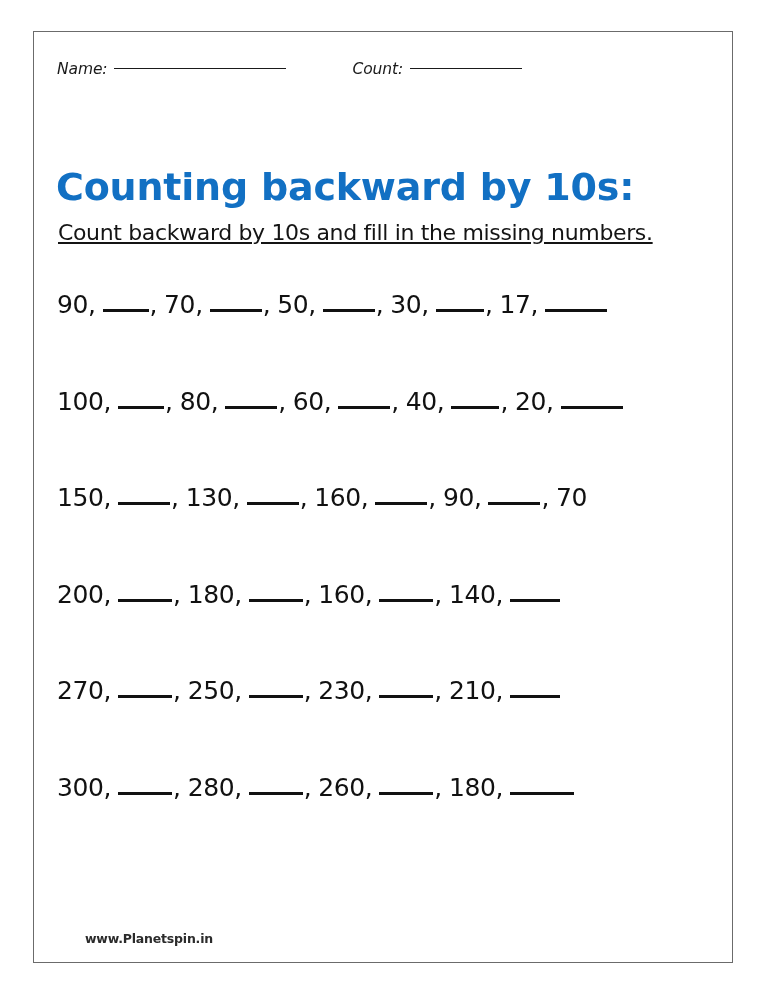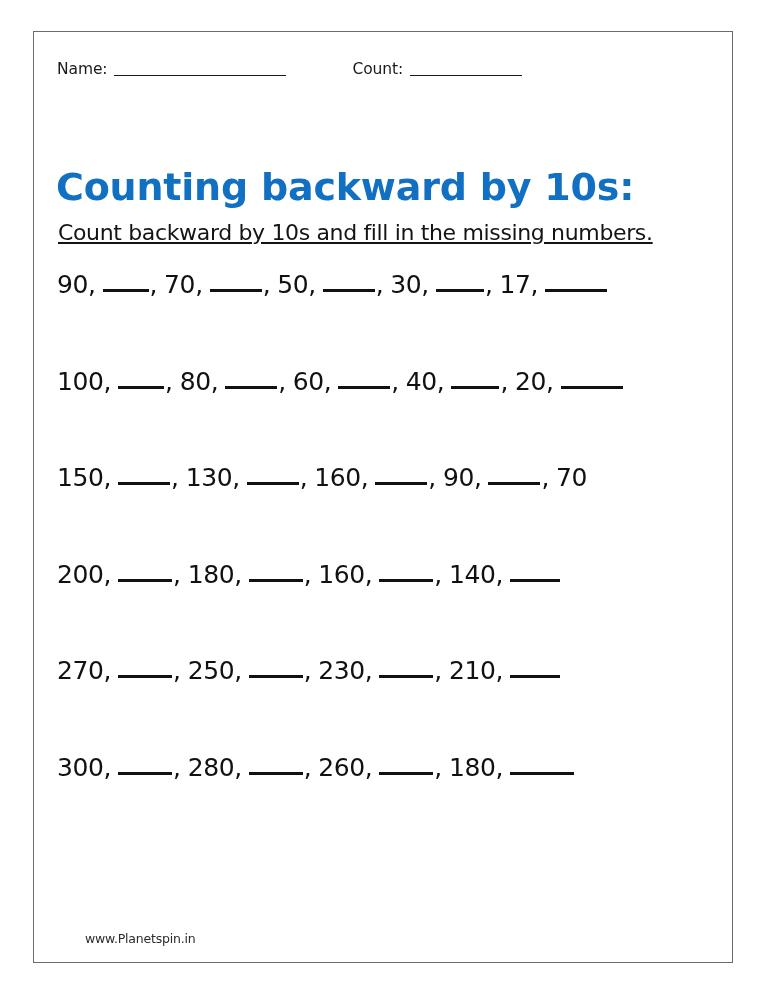--- a/index.html
+++ b/index.html
@@ -38,22 +38,23 @@
   .meta-row {
     position: absolute;
     left: 57px;
     top: 62px;
     width: 620px;
     display: flex;
     align-items: flex-end;
   }
   .meta-field {
     display: flex;
-    align-items: flex-end;
-    white-space: nowrap;
+    align-items: center;
+    white-space: nowrap;
+    font-style: italic;
   }
   .meta-field.class-field { margin-left: 66px; }
 
   .meta-label {
     font-family: "DejaVu Sans", sans-serif;
     font-size: 15.5px;
     color: #1a1a1a;
     letter-spacing: -0.1px;
     line-height: 1;
   }
@@ -107,20 +108,21 @@
     white-space: nowrap;
   }
   .sequence {
     display: flex;
     align-items: baseline;
     font-family: "DejaVu Sans", sans-serif;
     font-size: 25px;
     letter-spacing: -0.4px;
     color: #111111;
     line-height: 1;
+    margin-top: 20px;
   }
   .term {
     display: inline-block;
   }
   .sep {
     display: inline-block;
     margin-right: 7px;
   }
   .blank {
     display: inline-block;
@@ -134,20 +136,21 @@
   
   .site-footer {
     position: absolute;
     left: 85px;
     top: 931px;
     font-family: "DejaVu Sans", sans-serif;
     font-size: 12.5px;
     letter-spacing: -0.2px;
     color: #2b2b2b;
     white-space: nowrap;
+    font-weight: bold;
   }
 </style>
 </head>
 <body>
 
 <div class="page">
   <div class="sheet-frame"></div>
 
   <div class="meta-row">
     <div class="meta-field name-field">

